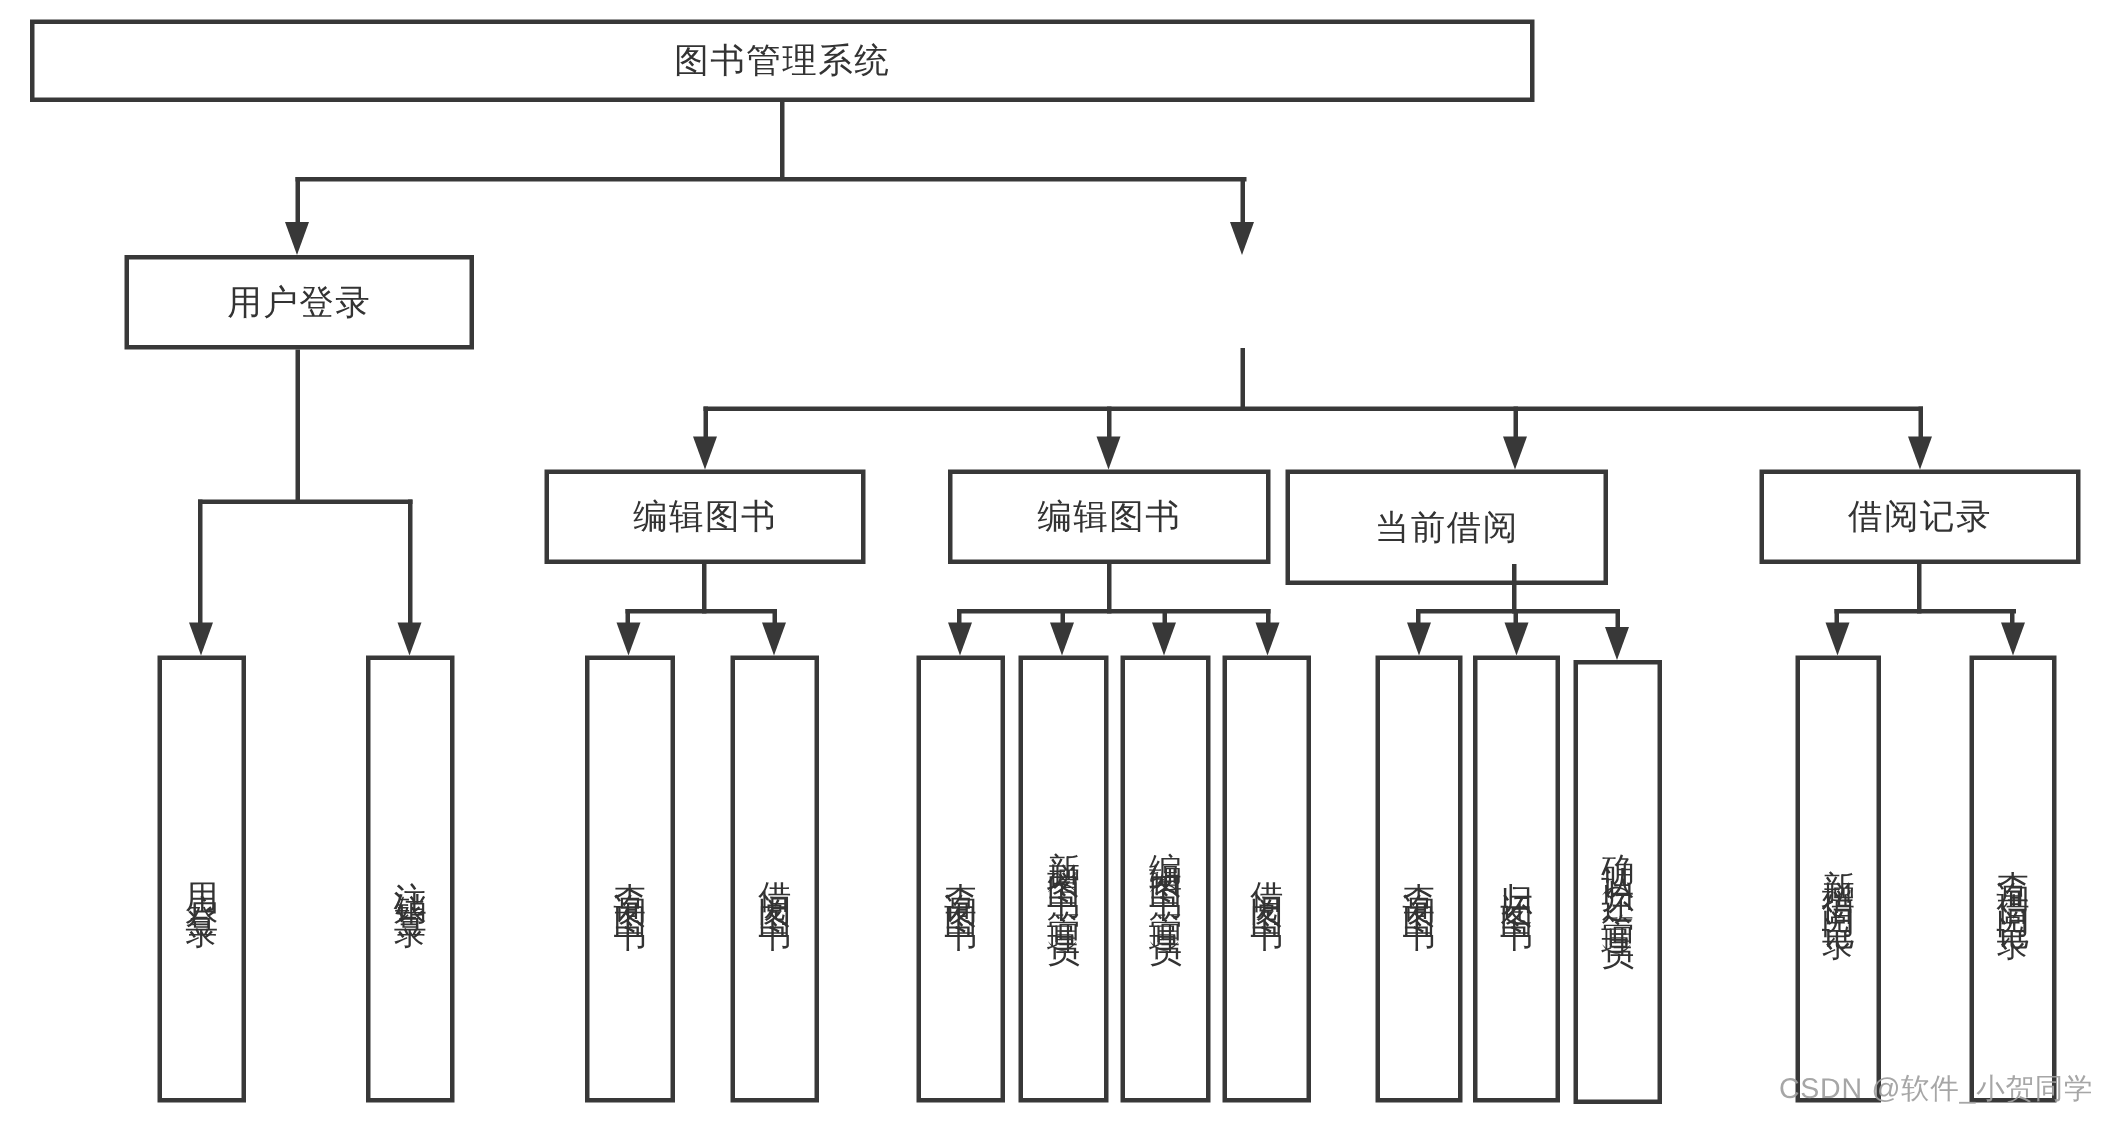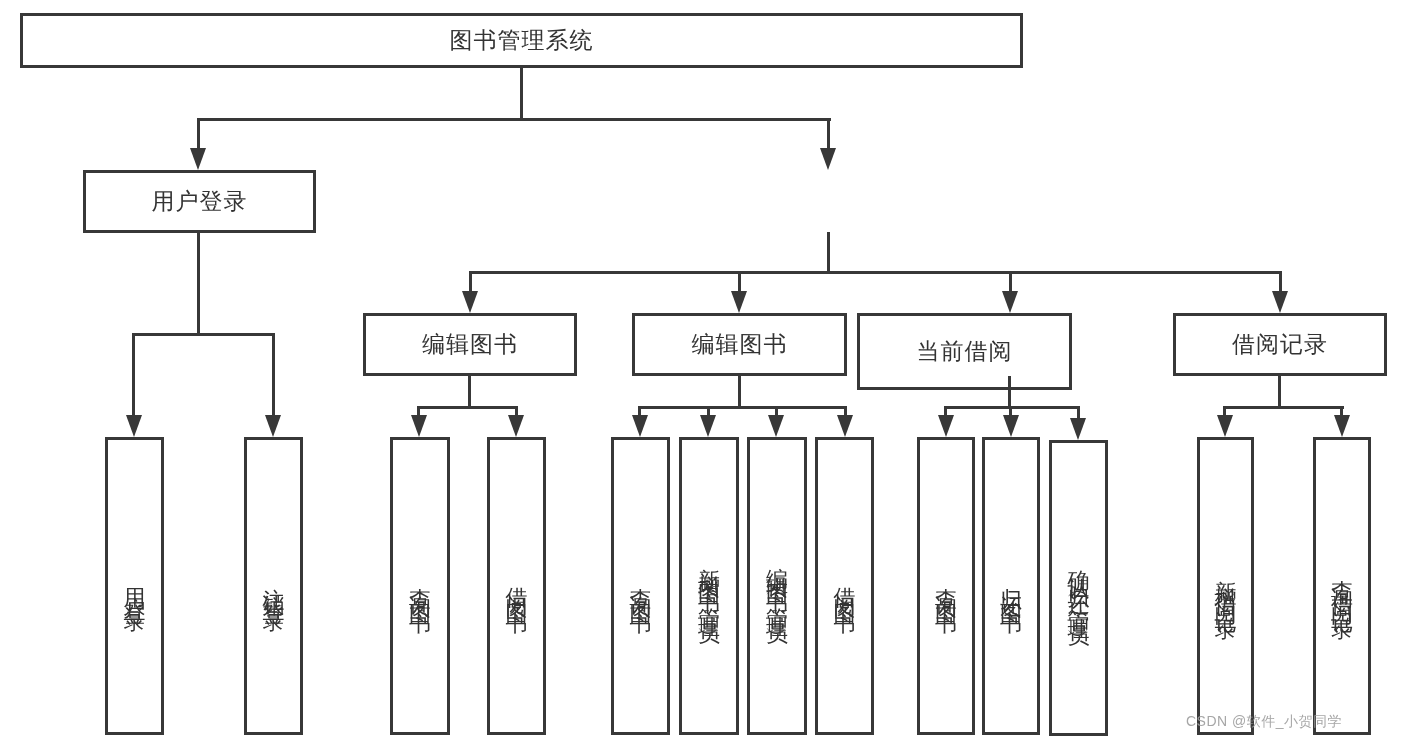--- a/index.html
+++ b/index.html
@@ -20,21 +20,21 @@
   }
   .lh { position:absolute; height:3px; background:#383838; }
   .lv { position:absolute; width:3px;  background:#383838; }
   .arw {
     position:absolute; width:0; height:0;
     border-left:8px solid transparent; border-right:8px solid transparent;
     border-top:22px solid #383838;
   }
   .watermark {
     position:absolute; left:1186px; top:713px; z-index:10;
-    font-size:14px; color:rgba(158,158,158,0.92); letter-spacing:0.5px;
+    font-size:19px; color:rgba(158,158,158,0.92); letter-spacing:0.5px;
     white-space:nowrap;
   }
 </style>
 </head>
 <body>
 
 <div class="canvas">
 
   <div class="node node-h" style="left:20px;top:13px;width:1003px;height:55px">
     <span>图书管理系统</span>

